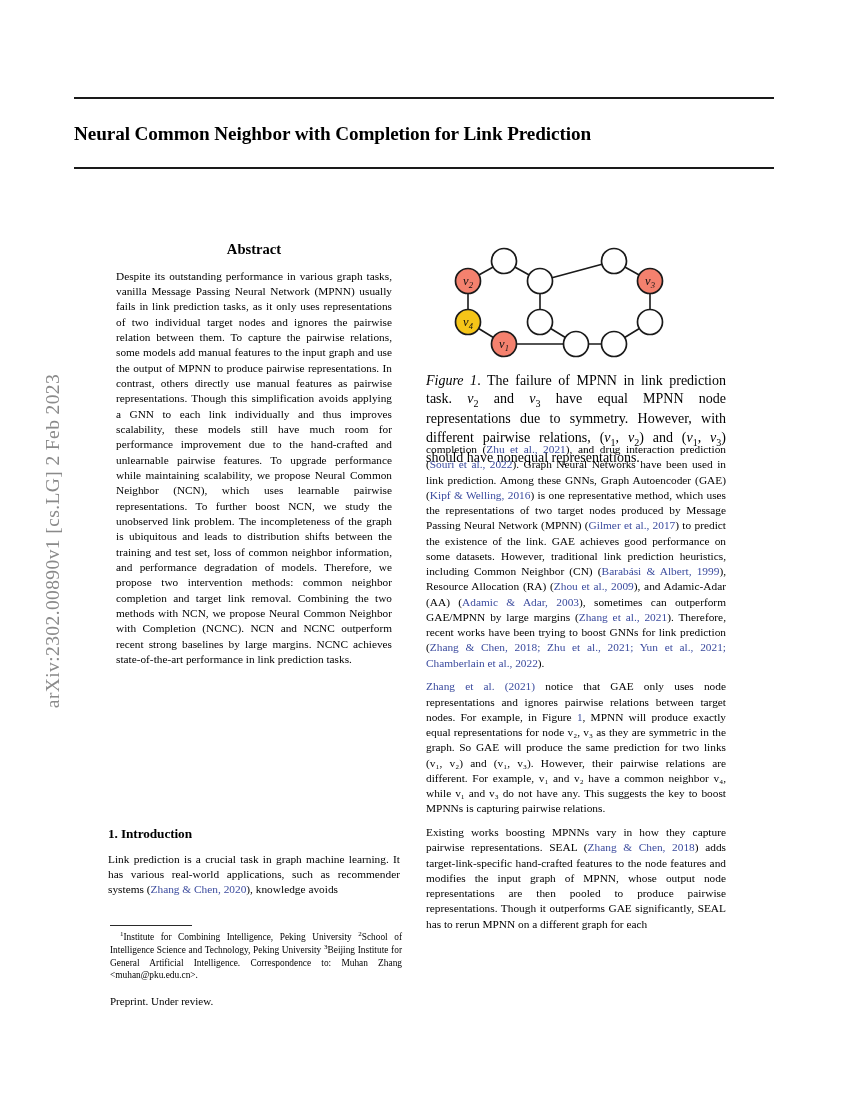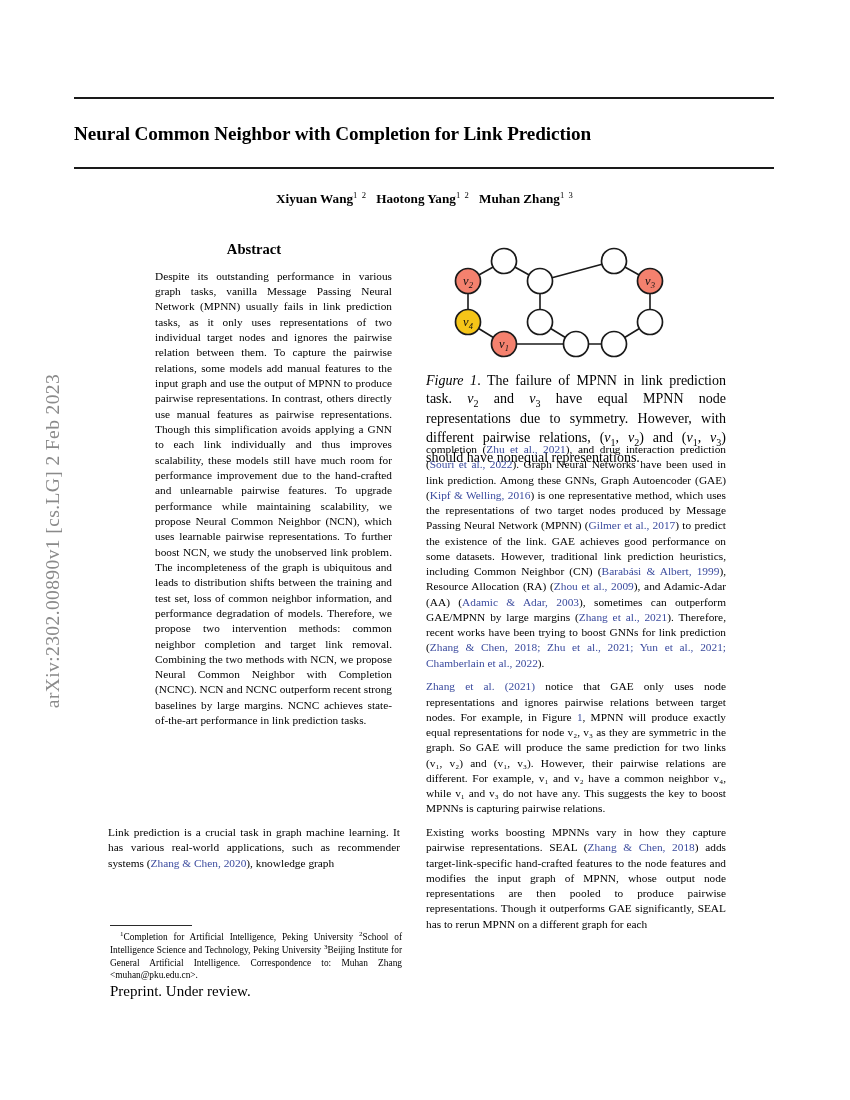--- a/index.html
+++ b/index.html
@@ -104,21 +104,20 @@
     text-align: center;
     font-size: 14.6px;
     font-weight: bold;
     margin: 0 0 9px 0;
   }
   #abstract-body {
     padding: 0 8px 0 8px;
     text-align: justify;
     font-size: 11.3px;
     line-height: 1.357;
-    margin-left: 39px;
   }
 
   h2.section-head {
     font-size: 13.3px;
     font-weight: bold;
     margin: 0 0 9px 0;
     padding: 0;
     text-align: left;
     letter-spacing: -0.1px;
   }
@@ -150,21 +149,22 @@
     border-top: 0.9px solid #2a2a2a;
     width: 82px;
     margin-bottom: 4px;
   }
   #footnote sup {
     font-size: 7px;
     vertical-align: super;
   }
   #footnote .fn-indent { display:inline-block; width: 10px; }
   #preprint-note {
-    font-size: 15px;
+    margin-top: 12px;
+    font-size: 11px;
     text-align: left;
   }
 
   
   #figure-area {
     position: absolute;
     left: 354px;
     top: 246px;
     width: 300px;
   }
@@ -203,35 +203,33 @@
 <div id="arxiv-stamp">arXiv:2302.00890v1  [cs.LG]  2 Feb 2023</div>
 
 <div id="page">
 
   <div id="title-block">
     <div class="rule-top"></div>
     <div id="paper-title">Neural Common Neighbor with Completion for Link Prediction</div>
     <div class="rule-bottom"></div>
   </div>
 
-  <div id="authors">
-    <span>Xiyuan Wang</span><sup>1 2</sup><span class="author-gap"></span><span>Haotong Yang</span><sup>1 2</sup><span class="author-gap"></span><span>Muhan Zhang</span><sup>1 3</sup>
-  </div>
 
   <div class="col" id="col-left">
     <div id="abstract-head">Abstract</div>
     <div id="abstract-body">Despite its outstanding performance in various graph tasks, vanilla Message Passing Neural Network (MPNN) usually fails in link prediction tasks, as it only uses representations of two individual target nodes and ignores the pairwise relation between them. To capture the pairwise relations, some models add manual features to the input graph and use the output of MPNN to produce pairwise representations. In contrast, others directly use manual features as pairwise representations. Though this simplification avoids applying a GNN to each link individually and thus improves scalability, these models still have much room for performance improvement due to the hand-crafted and unlearnable pairwise features. To upgrade performance while maintaining scalability, we propose Neural Common Neighbor (NCN), which uses learnable pairwise representations. To further boost NCN, we study the unobserved link problem. The incompleteness of the graph is ubiquitous and leads to distribution shifts between the training and test set, loss of common neighbor information, and performance degradation of models. Therefore, we propose two intervention methods: common neighbor completion and target link removal. Combining the two methods with NCN, we propose Neural Common Neighbor with Completion (NCNC). NCN and NCNC outperform recent strong baselines by large margins. NCNC achieves state-of-the-art performance in link prediction tasks.</div>
 
     <div id="intro-block">
-      <p class="para tight"><span>Link prediction is a crucial task in graph machine learning. It has various real-world applications, such as recommender systems (</span><span class="cite">Zhang &amp; Chen, 2020</span><span>), knowledge graph</span></p>
+      <h2 class="section-head">1. Introduction</h2>
+      <p class="para tight"><span>Link prediction is a crucial task in graph machine learning. It has various real-world applications, such as recommender systems (</span><span class="cite">Zhang &amp; Chen, 2020</span><span>), knowledge avoids</span></p>
     </div>
 
     <div id="footnote">
       <div id="footnote-rule"></div>
-      <div><span class="fn-indent"></span><sup>1</sup><span>Completion for Artificial Intelligence, Peking University </span><sup>2</sup><span>School of Intelligence Science and Technology, Peking University </span><sup>3</sup><span>Beijing Institute for General Artificial Intelligence. Correspondence to: Muhan Zhang &lt;muhan@pku.edu.cn&gt;.</span></div>
+      <div><span class="fn-indent"></span><sup>1</sup><span>Institute for Combining Intelligence, Peking University </span><sup>2</sup><span>School of Intelligence Science and Technology, Peking University </span><sup>3</sup><span>Beijing Institute for General Artificial Intelligence. Correspondence to: Muhan Zhang &lt;muhan@pku.edu.cn&gt;.</span></div>
       <div id="preprint-note">Preprint. Under review.</div>
     </div>
   </div>
 
   <div id="figure-area">
     <svg id="figure-graphic" viewBox="0 0 300 126">
       <g id="fig-edges" stroke="#1a1a1a" stroke-width="1.6" fill="none">
           <line x1="42" y1="35" x2="78" y2="15"></line>
           <line x1="78" y1="15" x2="114" y2="35"></line>
           <line x1="114" y1="35" x2="114" y2="76"></line>

